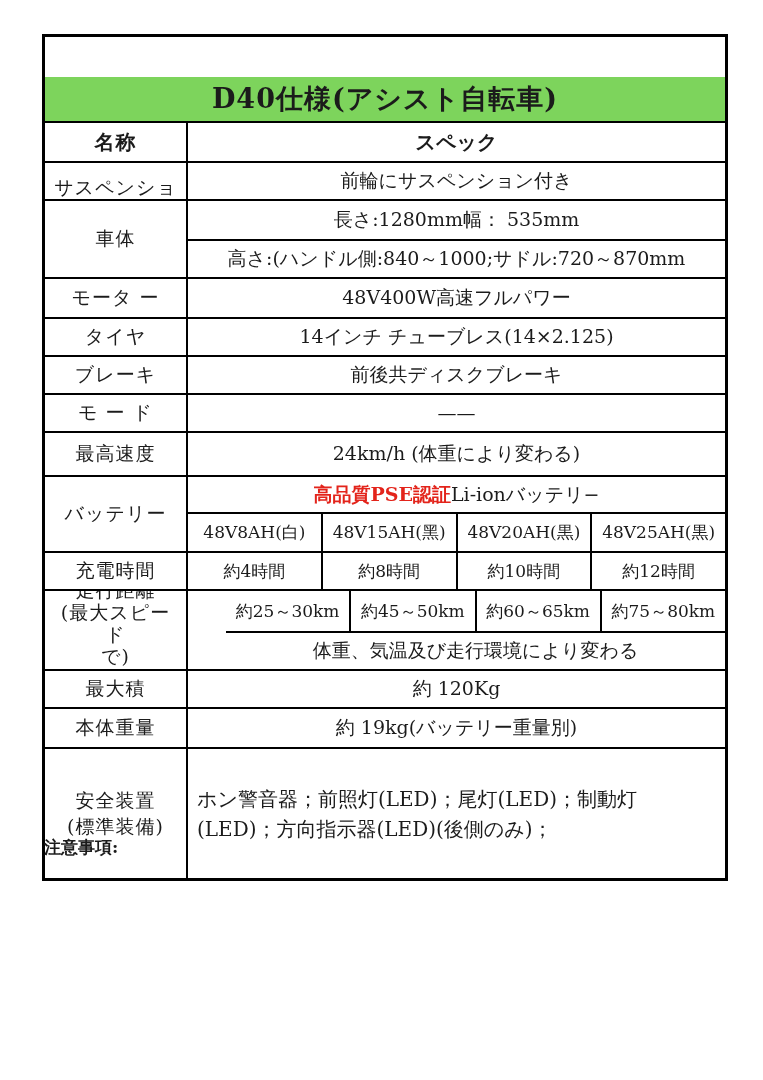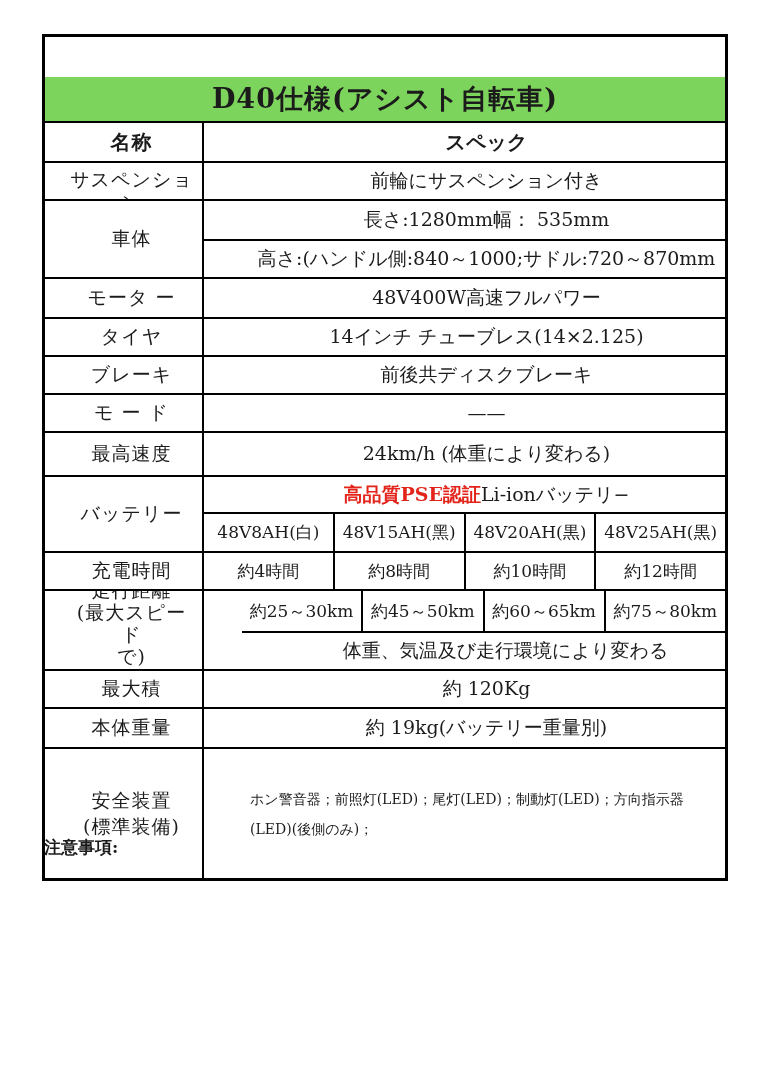--- a/index.html
+++ b/index.html
@@ -10,48 +10,48 @@
   }
   .spec-table{
     position:absolute;left:42px;top:34px;width:686px;
     border:3px solid #000;background:#fff;box-sizing:border-box;
   }
   .row{display:flex;box-sizing:border-box;}
   .row + .row{border-top:2px solid #000;}
   .lbl{
     width:143px;flex:0 0 143px;border-right:2px solid #000;box-sizing:border-box;
     display:flex;align-items:center;justify-content:center;
-    font-size:19px;letter-spacing:1px;text-align:center;margin-left:16px;
+    font-size:19px;letter-spacing:1px;text-align:center;
   }
   .val{
     flex:1;display:flex;align-items:center;justify-content:center;
-    font-size:19px;text-align:center;box-sizing:border-box;margin-left:44px;
+    font-size:19px;text-align:center;box-sizing:border-box;
   }
   .stack{flex:1;display:flex;flex-direction:column;box-sizing:border-box;}
   .substack{display:flex;box-sizing:border-box;}
   .substack + .substack{border-top:2px solid #000;}
   .col4{display:flex;flex:1;}
   .col4 > div{
     flex:1;display:flex;align-items:center;justify-content:center;
     font-size:17px;box-sizing:border-box;
   }
   .col4 > div + div{border-left:2px solid #000;}
   .title-row{
     height:44px;background:#7DD45C;display:flex;align-items:center;justify-content:center;
     font-size:27px;font-weight:bold;letter-spacing:1px;margin-top:40px;
   }
   .hdr{font-weight:bold;font-size:20px;}
   .h40{height:40px;} .h38{height:38px;} .h36{height:44px;}
   .h76{height:76px;} .h78{height:78px;} .h80{height:80px;gap:38px;} .h102{height:131px;}
   .clip{overflow:hidden;}
   .clip-bottom{align-items:flex-start;}
-  .clip-bottom .inner{line-height:23px;padding-top:5px;}
+  .clip-bottom .inner{line-height:23px;padding-top:13px;}
   .range-lbl .inner{line-height:22px;margin-top:-15px;}
   .red{color:#E3241B;font-weight:bold;}
-  .left-text{justify-content:flex-start;text-align:left;padding:0 2px;font-size:14px;line-height:30px;}
+  .left-text{justify-content:flex-start;text-align:left;padding:0 9px;font-size:20px;line-height:30px;}
   .note-label{
     position:absolute;left:44px;top:836px;font-weight:bold;font-size:17px;
     font-family:"DejaVu Serif","Liberation Serif",serif;
   }
   .dash{letter-spacing:0;}
 </style>
 </head>
 <body>
 
 <div class="spec-table">

